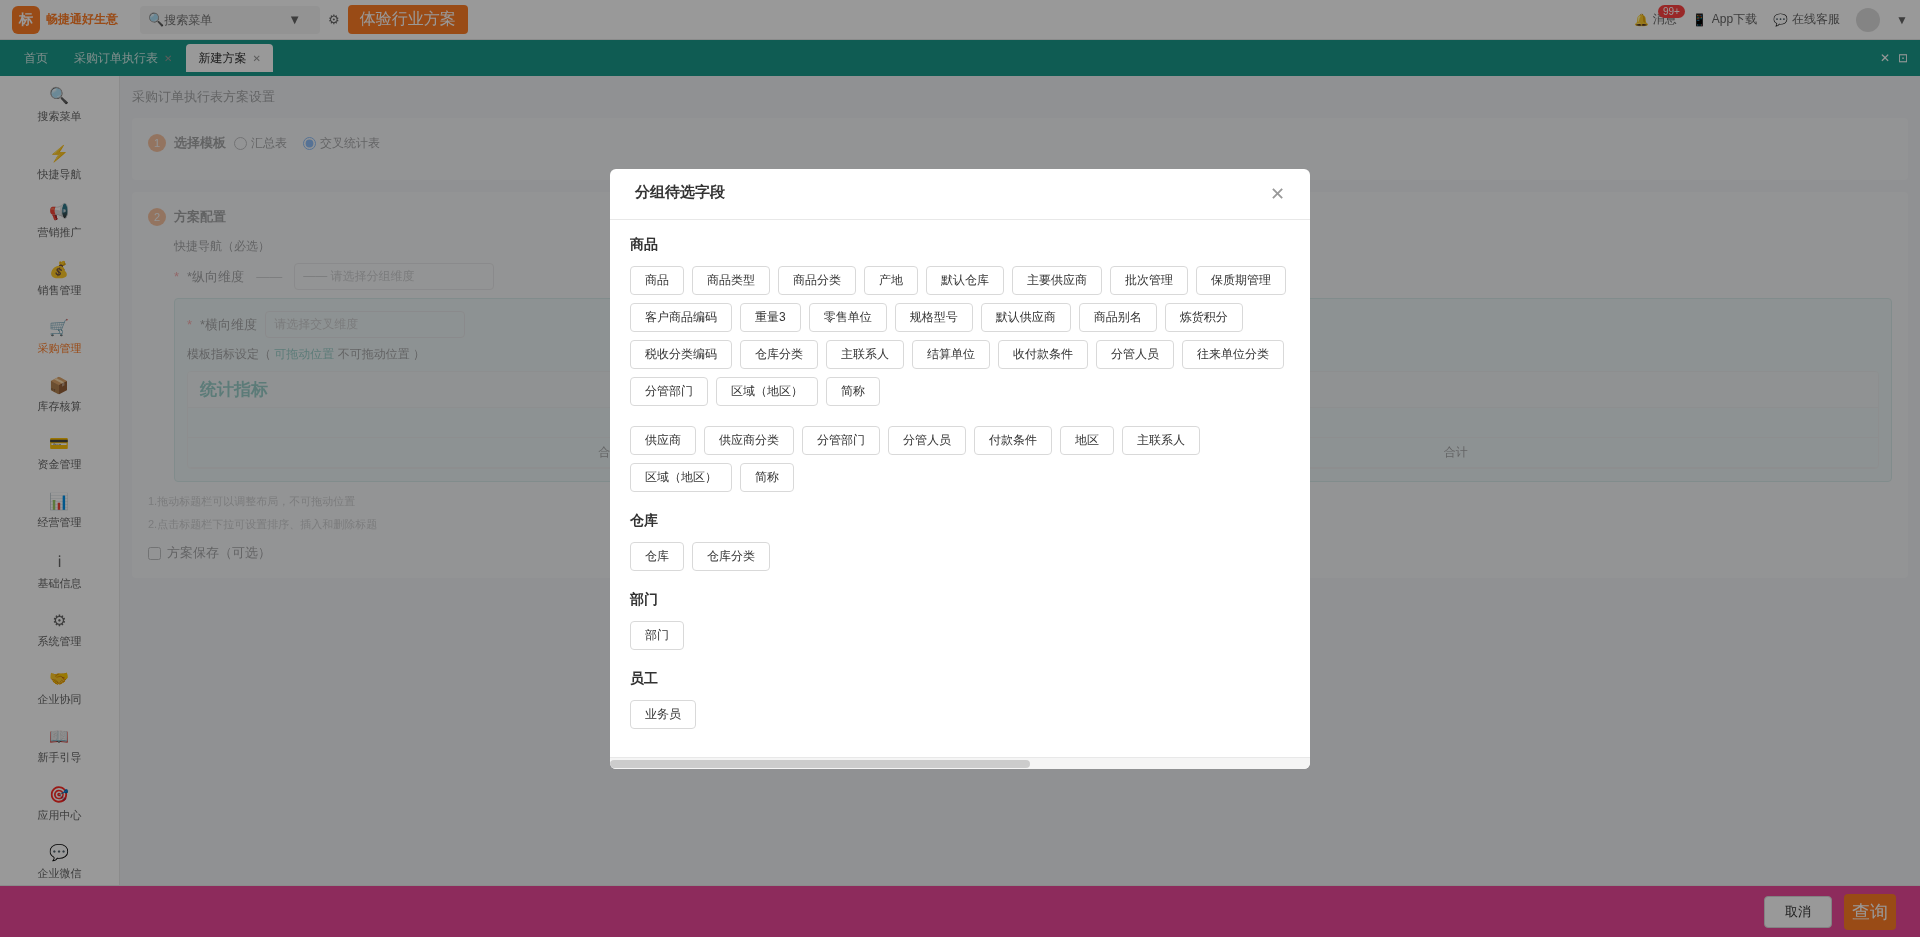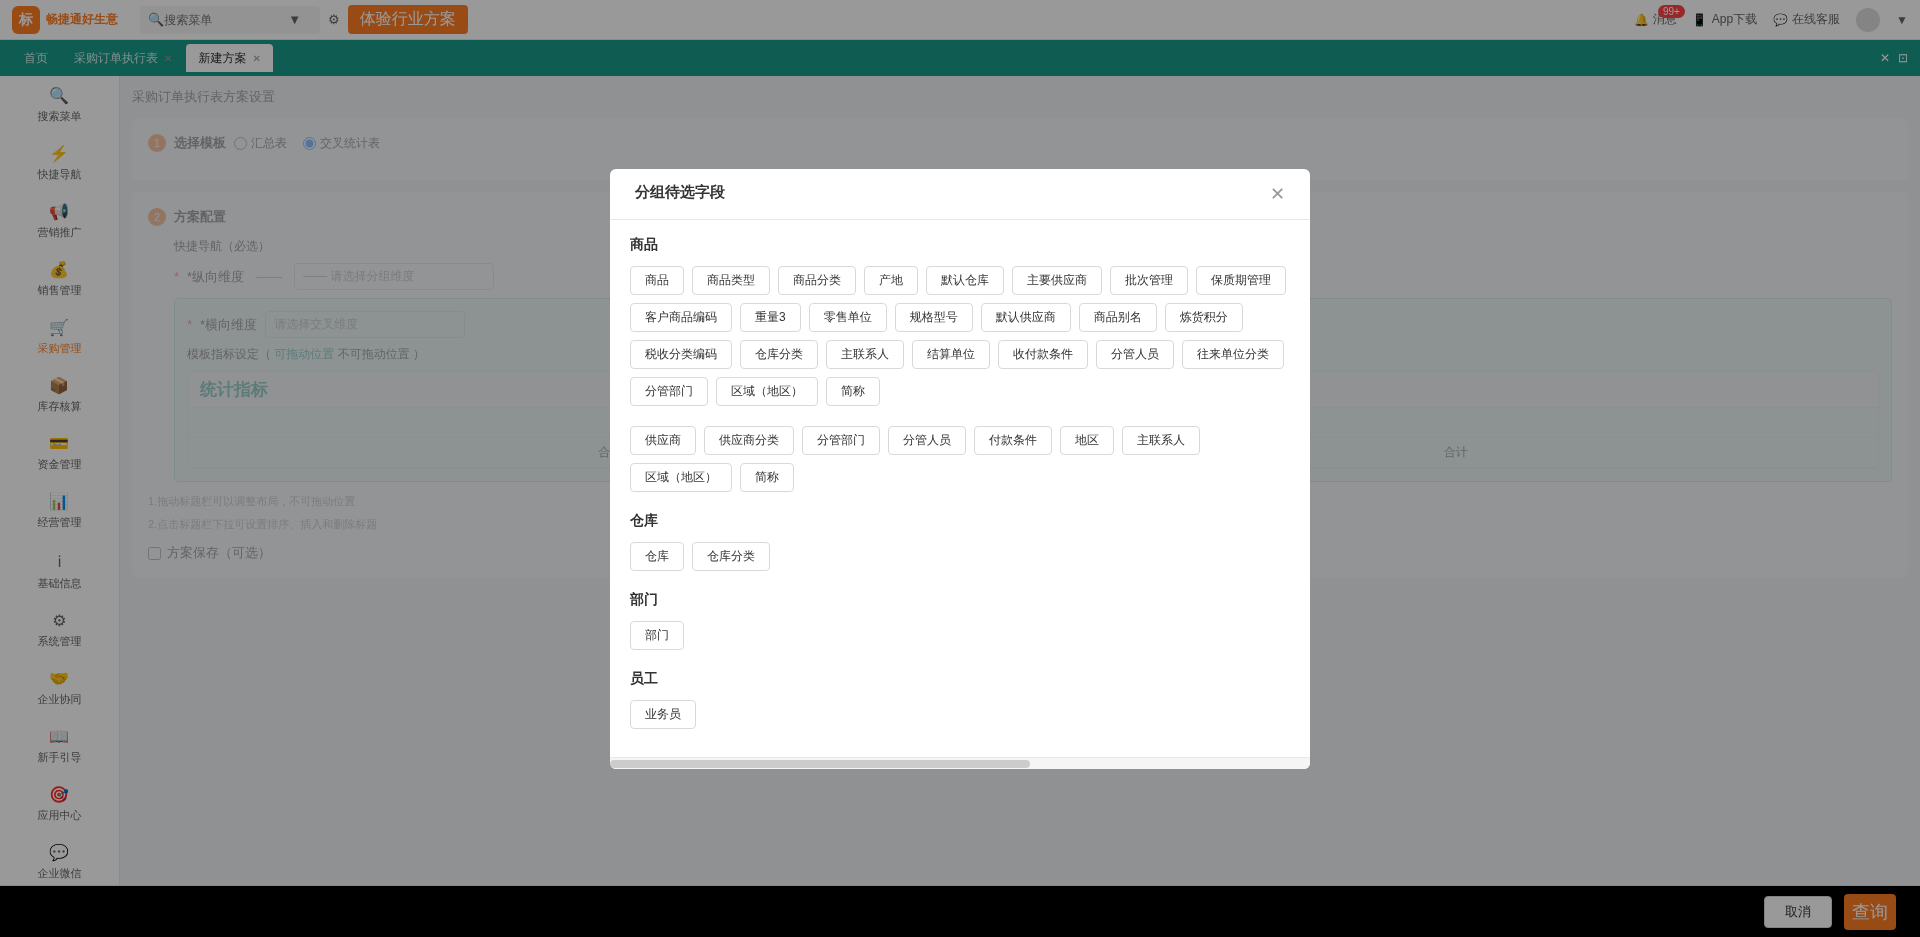--- a/index.html
+++ b/index.html
@@ -65,21 +65,21 @@
 
     
     .modal-body::-webkit-scrollbar { width: 6px; }
     .modal-body::-webkit-scrollbar-thumb { background: #ccc; border-radius: 3px; }
 
     
     .modal-hscroll { height: 12px; background: #f5f5f5; border-top: 1px solid #e8e8e8; position: relative; flex-shrink: 0; }
     .modal-hscroll-thumb { position: absolute; left: 0; top: 2px; width: 60%; height: 8px; background: #ccc; border-radius: 4px; }
 
     
-    .footer-bar { position: fixed; bottom: 0; left: 0; right: 0; height: 52px; background: #000000; border-top: 1px solid #e8e8e8; display: flex; align-items: center; justify-content: flex-end; padding: 0 24px; gap: 12px; z-index: 50; }
+    .footer-bar { position: fixed; bottom: 0; left: 0; right: 0; height: 52px; background: #ec4899; border-top: 1px solid #e8e8e8; display: flex; align-items: center; justify-content: flex-end; padding: 0 24px; gap: 12px; z-index: 50; }
     .btn-cancel { border: 1px solid #d9d9d9; background: #fff; color: #333; border-radius: 4px; padding: 6px 20px; cursor: pointer; font-size: 13px; }
     .btn-confirm { background: #ff7d26; color: white; border: none; border-radius: 4px; padding: 6px 8px; cursor: pointer; font-size: 18px; }
 
     
     .bg-content { opacity: 0.4; pointer-events: none; }
     .form-row { display: flex; align-items: center; gap: 8px; margin-bottom: 8px; }
     .form-input { border: 1px solid #d9d9d9; border-radius: 4px; padding: 4px 8px; font-size: 12px; }
     .required { color: #ff4444; }
     .indicator-table { border: 1px solid #e8e8e8; border-radius: 4px; overflow: hidden; margin-top: 8px; }
     .indicator-title { background: #f0f9f7; padding: 6px 12px; font-size: 17px; color: #1a9a8a; font-weight: bold; border-bottom: 1px solid #e8e8e8; }

